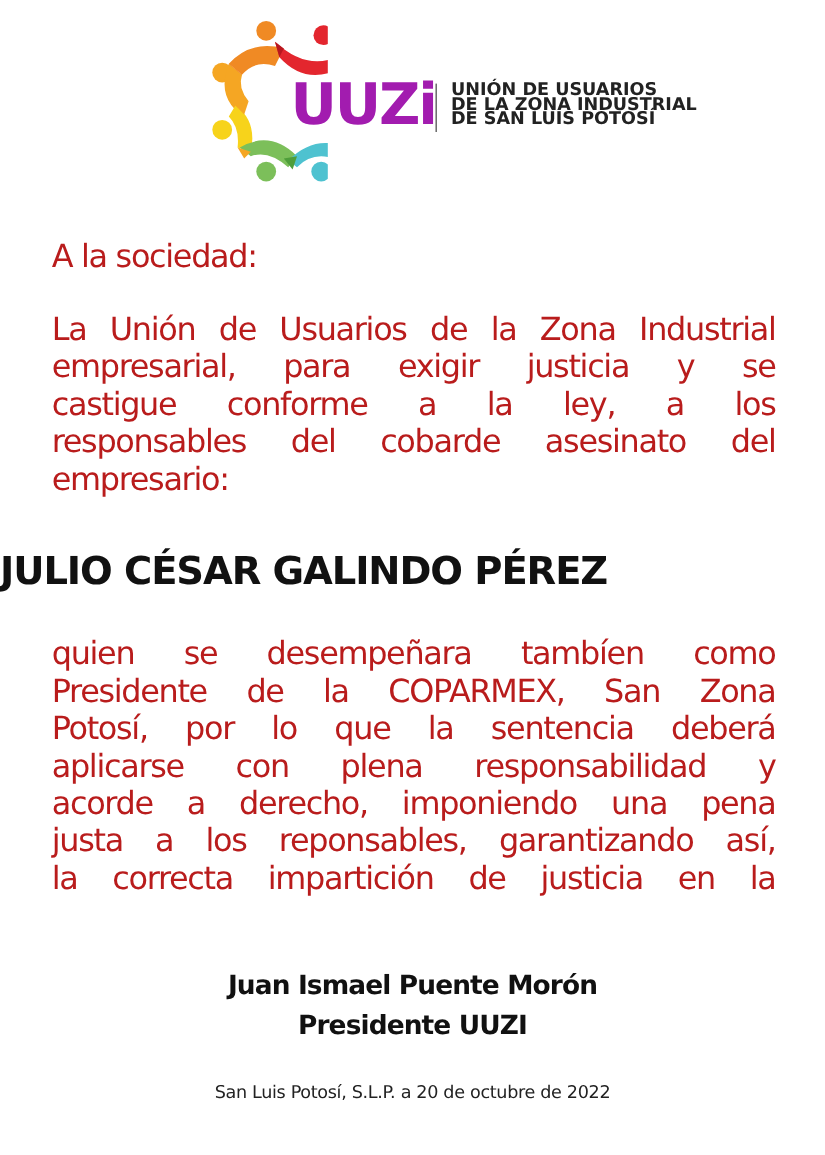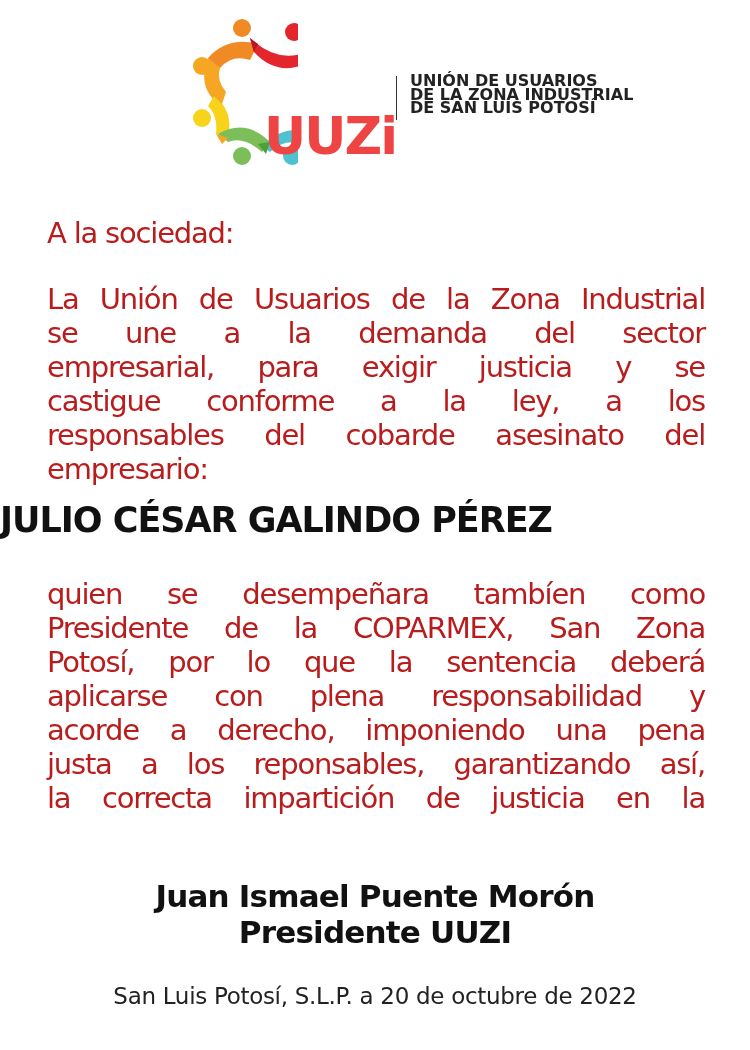--- a/index.html
+++ b/index.html
@@ -24,23 +24,22 @@
     }
     .logo svg { position: absolute; left: 0; top: 0; }
     .logo-word {
       position: absolute;
       left: 76px;
       top: 56px;
       font-family: "DejaVu Sans", sans-serif;
       font-weight: bold;
       font-size: 52px;
       letter-spacing: -2px;
-      color: #ef4444;
+      color: #a21caf;
       line-height: 1;
-      margin-top: 40px;
     }
     .logo-divider {
       position: absolute;
       left: 208px;
       top: 62px;
       width: 1px;
       height: 44px;
       background: #333;
     }
     .logo-org {
@@ -87,33 +86,33 @@
       color: #111;
     }
     .sig {
       position: absolute;
       left: 0;
       width: 750px;
       top: 878px;
       text-align: center;
       font-family: "DejaVu Sans", sans-serif;
       font-weight: bold;
-      font-size: 31px;
+      font-size: 24px;
       line-height: 36px;
       letter-spacing: -0.8px;
       color: #111;
     }
     .date {
       position: absolute;
       left: 0;
       width: 750px;
       top: 983px;
       text-align: center;
       font-family: "DejaVu Sans", sans-serif;
-      font-size: 23px;
+      font-size: 16px;
       letter-spacing: -0.3px;
       color: #222;
     }
   </style>
 </head>
 <body>
 
 <div class="logo">
   <svg width="110" height="156" viewBox="0 0 110 156">
 
@@ -146,21 +145,20 @@
     <div>UNIÓN DE USUARIOS</div>
     <div>DE LA ZONA INDUSTRIAL</div>
     <div>DE SAN LUIS POTOSÍ</div>
   </div>
 </div>
 
 <div class="text greeting">A la sociedad:</div>
 
 <div class="text para1">
   <span class="line">La Unión de Usuarios de la Zona Industrial</span>
-  <span class="line">se une a la demanda del sector</span>
   <span class="line">empresarial, para exigir justicia y se</span>
   <span class="line">castigue conforme a la ley, a los</span>
   <span class="line">responsables del cobarde asesinato del</span>
   <span class="line last">empresario:</span>
 </div>
 
 <div class="name">JULIO CÉSAR GALINDO PÉREZ</div>
 
 <div class="text para2">
   <span class="line">quien se desempeñara tambíen como</span>

